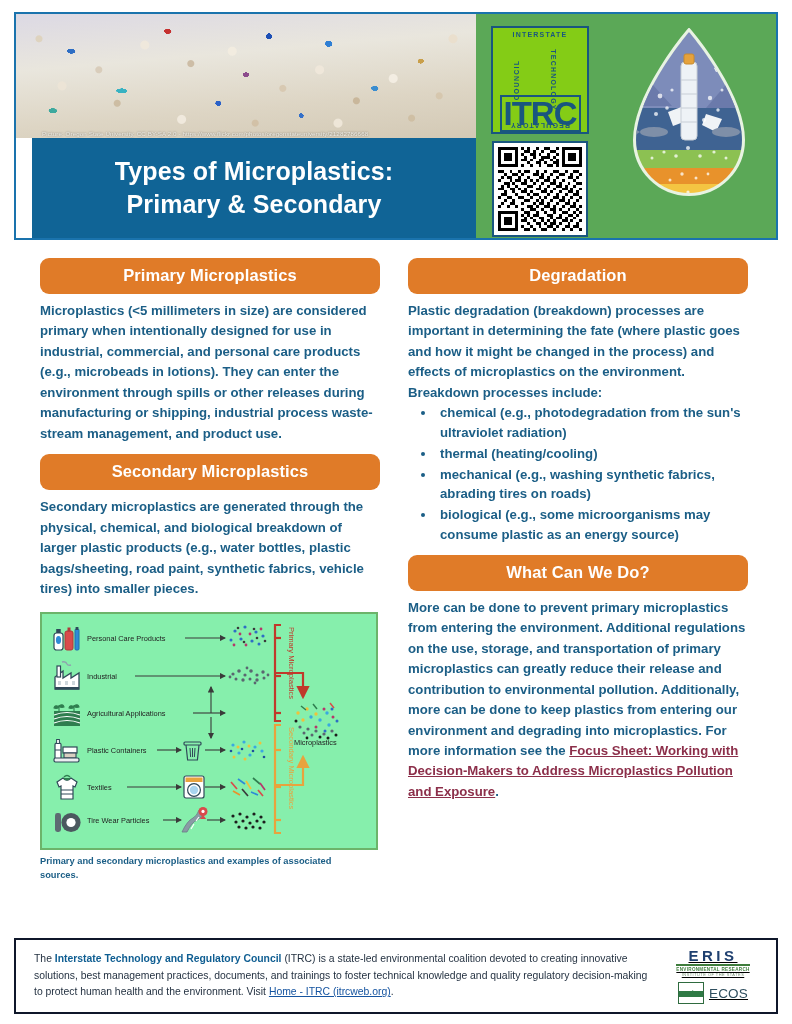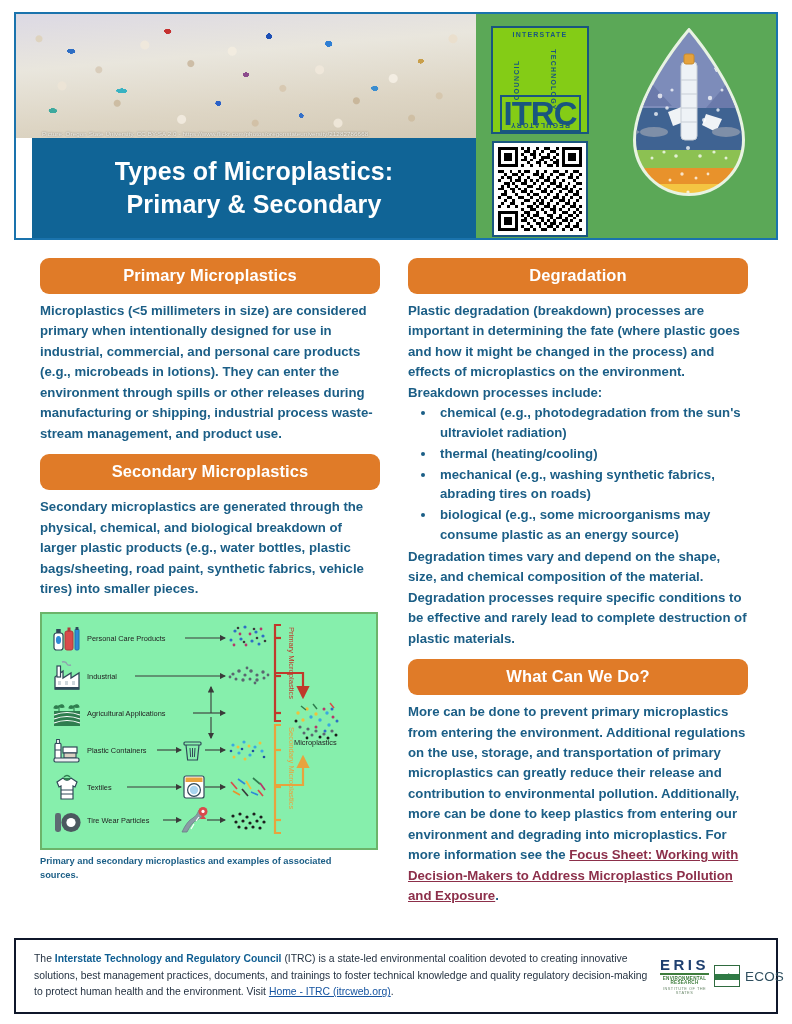--- a/index.html
+++ b/index.html
@@ -203,22 +203,22 @@
   }
   .footer-text {
     flex: 1;
     font-size: 10.4px; color: #1f2d3d;
     line-height: 1.62;
   }
   .footer-text b { color: #0f5e92; }
   .footer-link { color: #1554a0; text-decoration: underline; }
   .footer-logos {
     width: 112px;
-    display: flex; flex-direction: row; align-items: center;
-    gap: 5px; padding-left: 6px;
+    display: flex; flex-direction: column; align-items: center;
+    gap: 5px; padding-left: 6px; text-decoration: underline;
   }
   .eris { text-align: center; line-height: 1; }
   .eris-word {
     font-size: 15px; font-weight: bold; color: #1e3f6f;
     letter-spacing: 3.5px;
     border-bottom: 2px solid #3e7d3c;
     padding-bottom: 1px;
   }
   .eris-sub1 { font-size: 4.6px; font-weight: bold; color: #3e7d3c; letter-spacing: .3px; margin-top: 1.5px; }
   .eris-sub2 { font-size: 3.9px; color: #6f8c6f; letter-spacing: .5px; margin-top: 1px; }
@@ -865,21 +865,20 @@
       <div class="section-banner">Degradation</div>
       <div class="body-text">Plastic degradation (breakdown) processes are important in determining the fate (where plastic goes and how it might be changed in the process) and effects of microplastics on the environment. Breakdown processes include:</div>
 
       <ul class="bullets">
         <li>chemical (e.g., photodegradation from the sun's ultraviolet radiation)</li>
         <li>thermal (heating/cooling)</li>
         <li>mechanical (e.g., washing synthetic fabrics, abrading tires on roads)</li>
         <li>biological (e.g., some microorganisms may consume plastic as an energy source)</li>
       </ul>
 
-      <div class="body-text" style="margin-top:2px">Degradation times vary and depend on the shape, size, and chemical composition of the material. Degradation processes require specific conditions to be effective and rarely lead to complete destruction of plastic materials.</div>
 
       <div class="section-banner">What Can We Do?</div>
 
       <div class="body-text">
         <span>More can be done to prevent primary microplastics from entering the environment. Additional regulations on the use, storage, and transportation of primary microplastics can greatly reduce their release and contribution to environmental pollution. Additionally, more can be done to keep plastics from entering our environment and degrading into microplastics. For more information see the </span><a class="inline-link" href="#">Focus Sheet: Working with Decision-Makers to Address Microplastics Pollution and Exposure</a><span>.</span>
       </div>
     </div>
   </div>
 
   <div class="footer">

